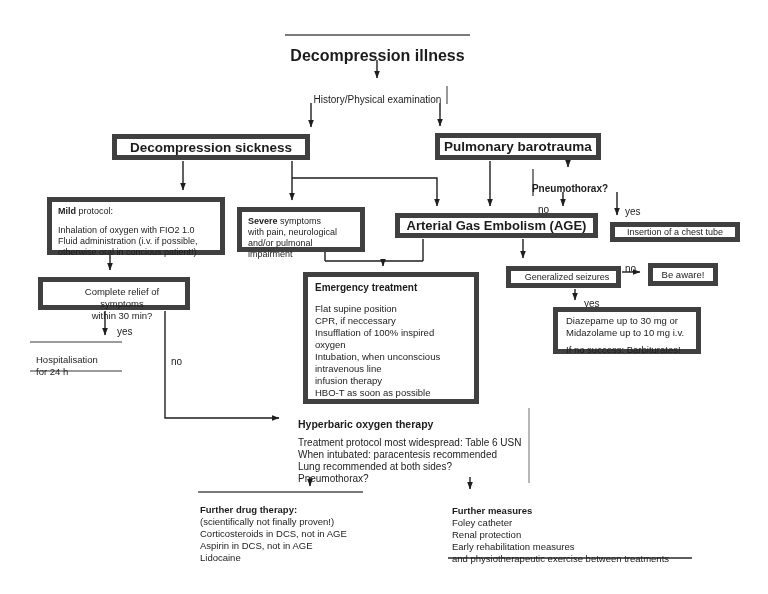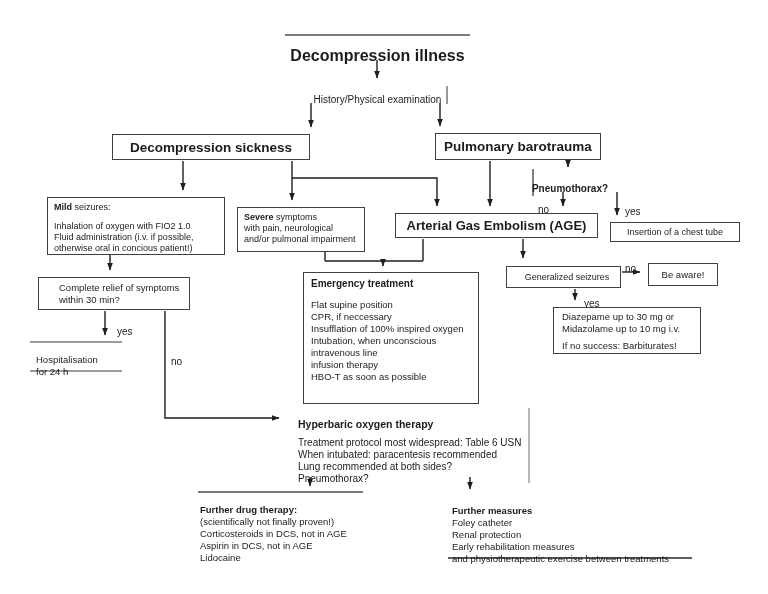--- a/index.html
+++ b/index.html
@@ -1,20 +1,20 @@
 <!DOCTYPE html>
 <html><head>
 <meta charset="utf-8">
 <style>
   html,body{margin:0;padding:0;background:#fff;}
   #canvas{position:relative;width:768px;height:594px;background:#fff;overflow:hidden;
           font-family:"Liberation Sans",sans-serif;color:#1c1c1c;}
   .abs{position:absolute;margin-top:8px;}
   svg.overlay{position:absolute;left:0;top:0;pointer-events:none;}
-  .box{position:absolute;border:1px solid #404040;background:#fff;box-sizing:border-box;}
+  .box{position:absolute;border:5px solid #404040;background:#fff;box-sizing:border-box;}
   .hd{font-weight:bold;display:flex;align-items:center;justify-content:center;text-align:center;}
   .t9{font-size:9px;line-height:11px;}
   .t95{font-size:9.5px;line-height:12px;}
   .t10{font-size:10px;line-height:12px;}
   .lbl{font-size:10px;line-height:10px;}
   .gap8{height:8px;} .gap9{height:9px;} .gap5{height:5px;}
   .b{font-weight:bold;}
   .ctr{display:flex;align-items:center;justify-content:center;text-align:center;}
 </style>
 </head>
@@ -77,34 +77,34 @@
 
   <div class="abs ctr" style="left:532px;top:175px;width:76px;font-size:10px;font-weight:bold;">Pneumothorax?</div>
   <div class="abs lbl" style="left:538px;top:197px;">no</div>
   <div class="abs lbl" style="left:625px;top:199px;">yes</div>
 
   <div class="box ctr t9" style="left:610px;top:222px;width:130px;height:20px;">Insertion of a chest tube</div>
 
   <div class="box hd" style="left:395px;top:213px;width:203px;height:25px;font-size:13px;">Arterial Gas Embolism (AGE)</div>
 
   <div class="box t9" style="left:47px;top:197px;width:178px;height:58px;padding:4px 6px;">
-    <div><span class="b">Mild</span><span> seizures:</span></div>
+    <div><span class="b">Mild</span><span> protocol:</span></div>
     <div class="gap8"></div>
     <div>Inhalation of oxygen with FIO2 1.0</div>
     <div>Fluid administration (i.v. if possible,</div>
     <div>otherwise oral in concious patient!)</div>
   </div>
 
   <div class="box t9" style="left:237px;top:207px;width:128px;height:45px;padding:4px 6px;">
     <div><span class="b">Severe</span><span> symptoms</span></div>
     <div>with pain, neurological</div>
     <div>and/or pulmonal impairment</div>
   </div>
 
-  <div class="box t95" style="left:38px;top:277px;width:152px;height:33px;padding:4px 4px 4px 20px;">
+  <div class="box t95" style="left:38px;top:277px;width:152px;height:33px;padding:4px 4px 4px 20px;text-align:center;">
     <div>Complete relief of symptoms</div>
     <div>within 30 min?</div>
   </div>
   <div class="abs lbl" style="left:117px;top:319px;">yes</div>
   <div class="abs lbl" style="left:171px;top:349px;">no</div>
 
   <div class="abs t95" style="left:36px;top:346px;width:100px;">
     <div>Hospitalisation</div>
     <div>for 24 h</div>
   </div>

